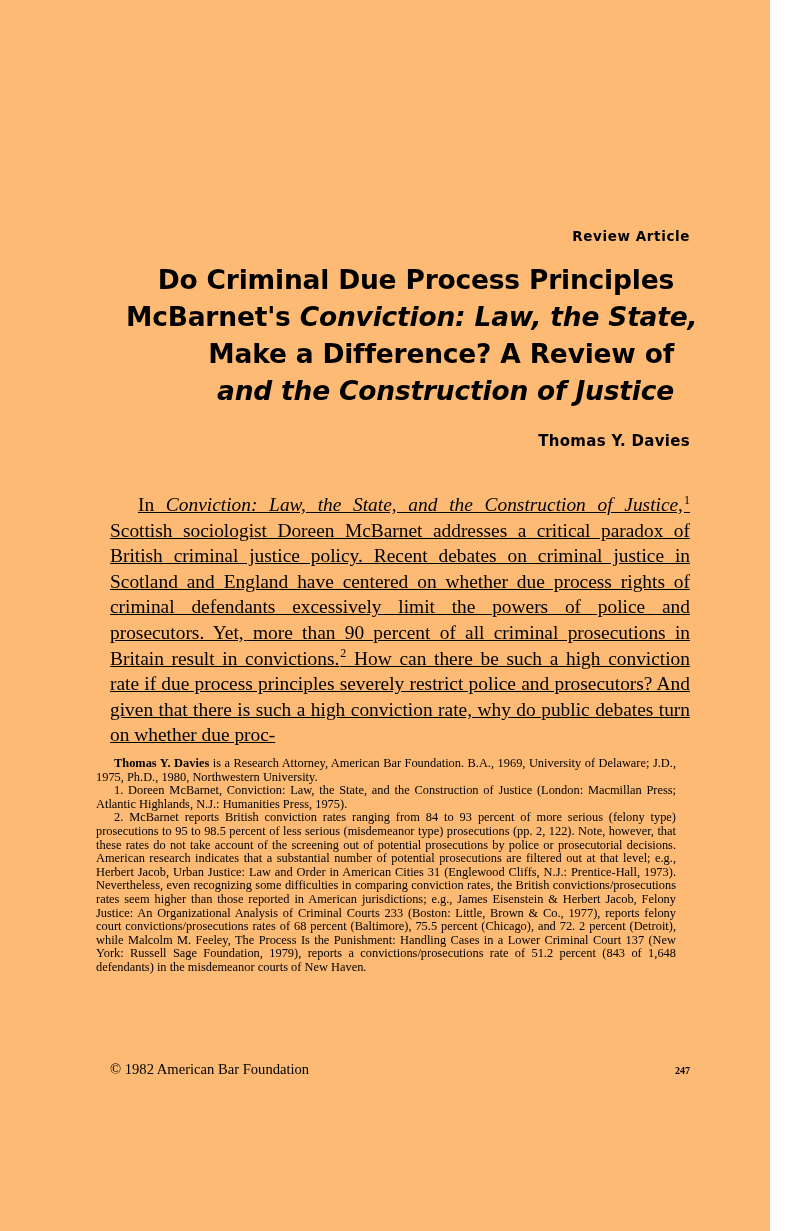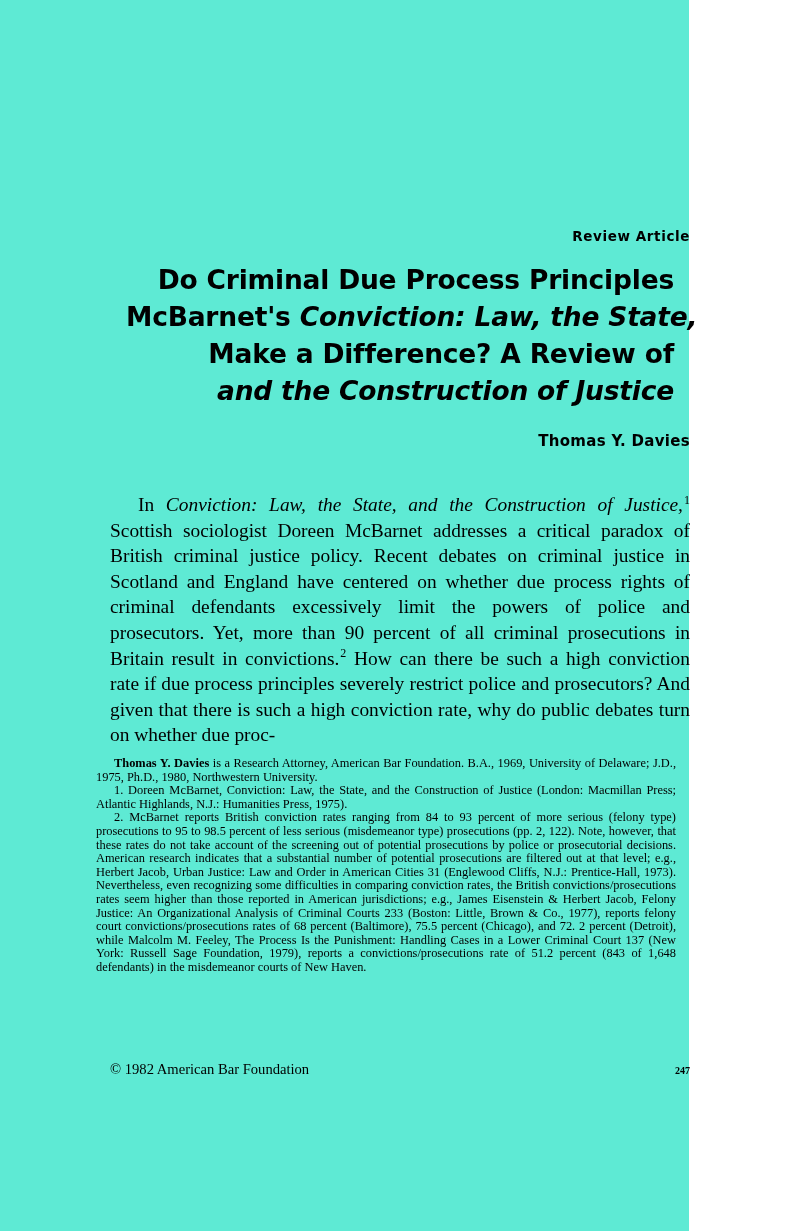--- a/index.html
+++ b/index.html
@@ -15,23 +15,23 @@
     overflow: hidden;
     font-family: "Liberation Serif", "DejaVu Serif", serif;
     color: #000000;
     -webkit-font-smoothing: antialiased;
   }
 
   .page {
     position: absolute;
     left: 0;
     top: 0;
-    width: 689px;
+    width: 770px;
     height: 1231px;
-    background: #5eead4;
+    background: #fdba74;
   }
 
   
   .title-block {
     position: absolute;
     left: 110px;
     top: 228px;
     width: 580px;
     text-align: right;
   }
@@ -81,20 +81,21 @@
     width: 580px;
   }
   .body-para {
     margin: 0;
     font-size: 19.4px;
     line-height: 25.6px;
     text-align: justify;
     text-justify: inter-word;
     text-indent: 28px;
     hyphens: none;
+    text-decoration: underline;
   }
   .body-para .ital { font-style: italic; }
   .body-para sup {
     font-size: 0.62em;
     vertical-align: super;
     line-height: 0;
     padding-left: 1px;
   }
 
   

